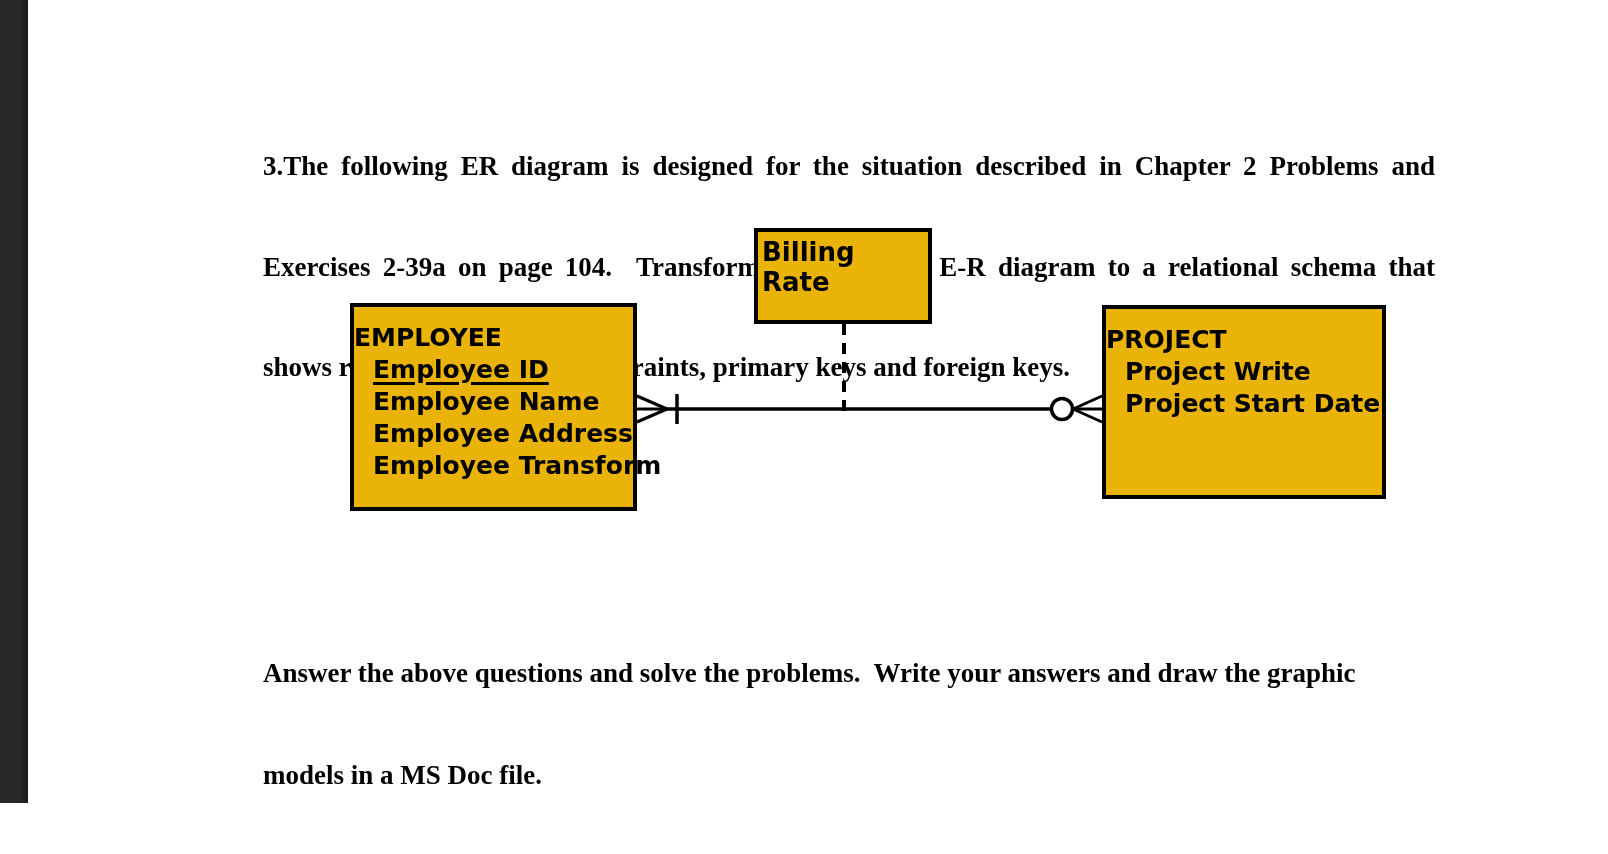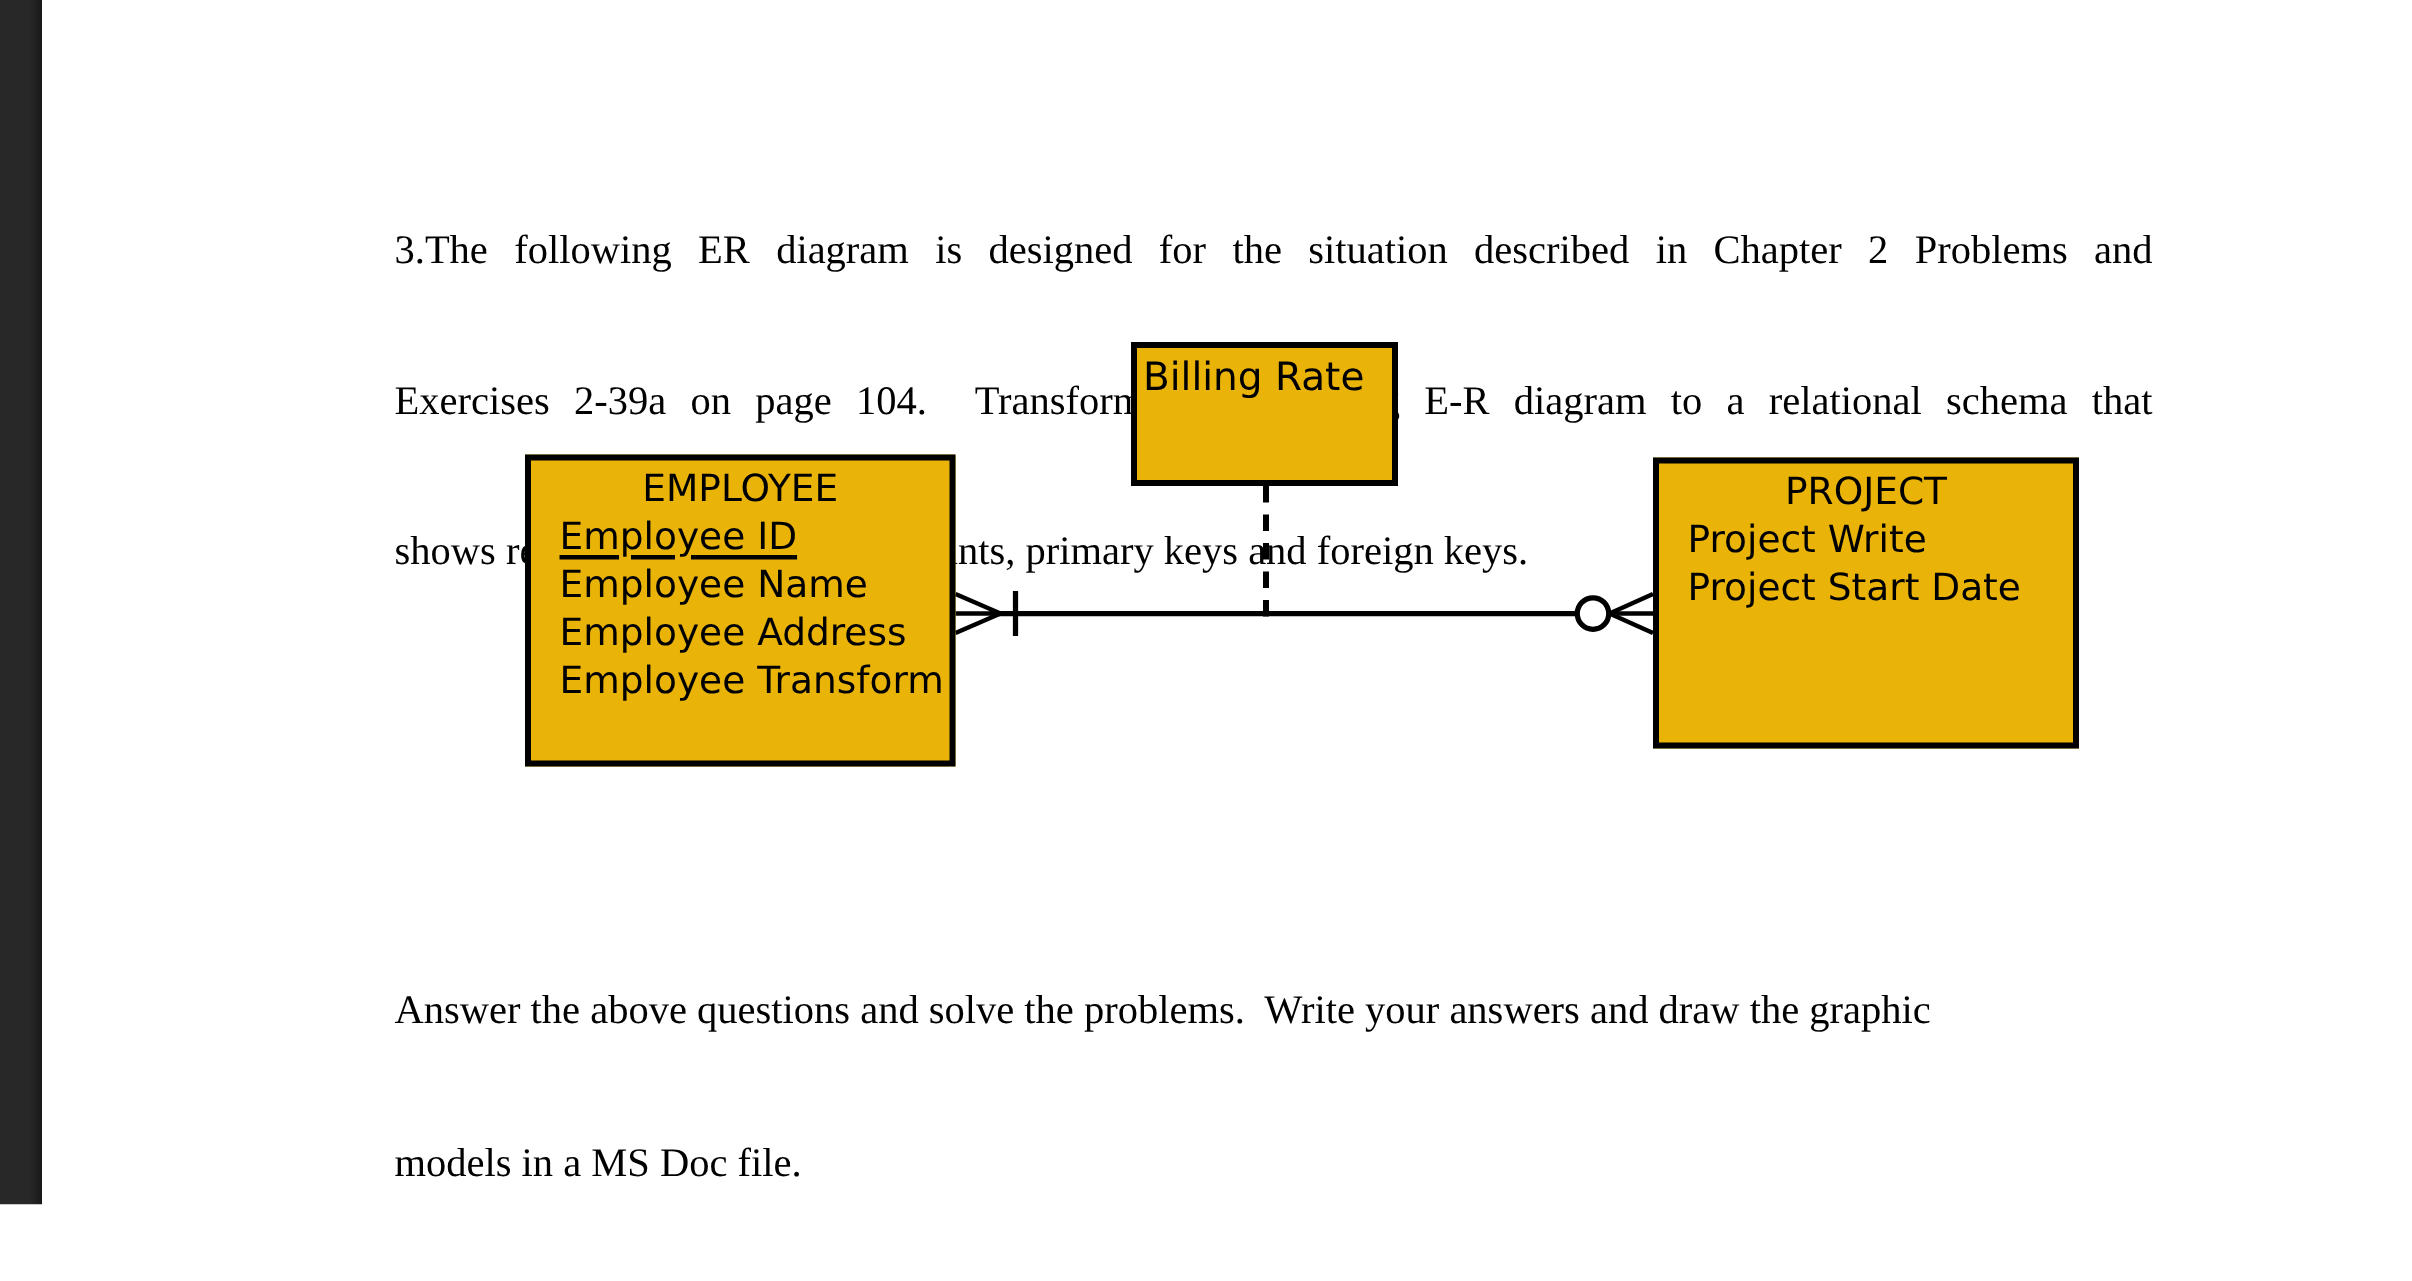--- a/index.html
+++ b/index.html
@@ -7,20 +7,21 @@
     padding: 0;
     background: #ffffff;
   }
   .screen {
     position: relative;
     width: 1608px;
     height: 803px;
     background: #ffffff;
     overflow: hidden;
     color: #000000;
+    font-weight: bold;
   }
   .left-bar {
     position: absolute;
     left: 0; top: 0;
     width: 28px; height: 854px;
     background: linear-gradient(to right, #282828 0%, #282828 70%, #191919 100%);
   }
   
   .para {
     position: absolute;
@@ -59,23 +60,22 @@
   }
   .employee-box {
     left: 350px; top: 303px;
     width: 287px; height: 208px;
   }
   .project-box {
     left: 1102px; top: 305px;
     width: 284px; height: 194px;
   }
   .etitle {
-    text-align: center;
     line-height: 33px;
-    margin-top: 2px;
+    margin-top: 14px;
   }
   .attr {
     line-height: 32px;
     padding-left: 19px;
     white-space: nowrap;
   }
   .pk {
     text-decoration: underline;
     text-decoration-thickness: 2.5px;
     text-underline-offset: 4px;

